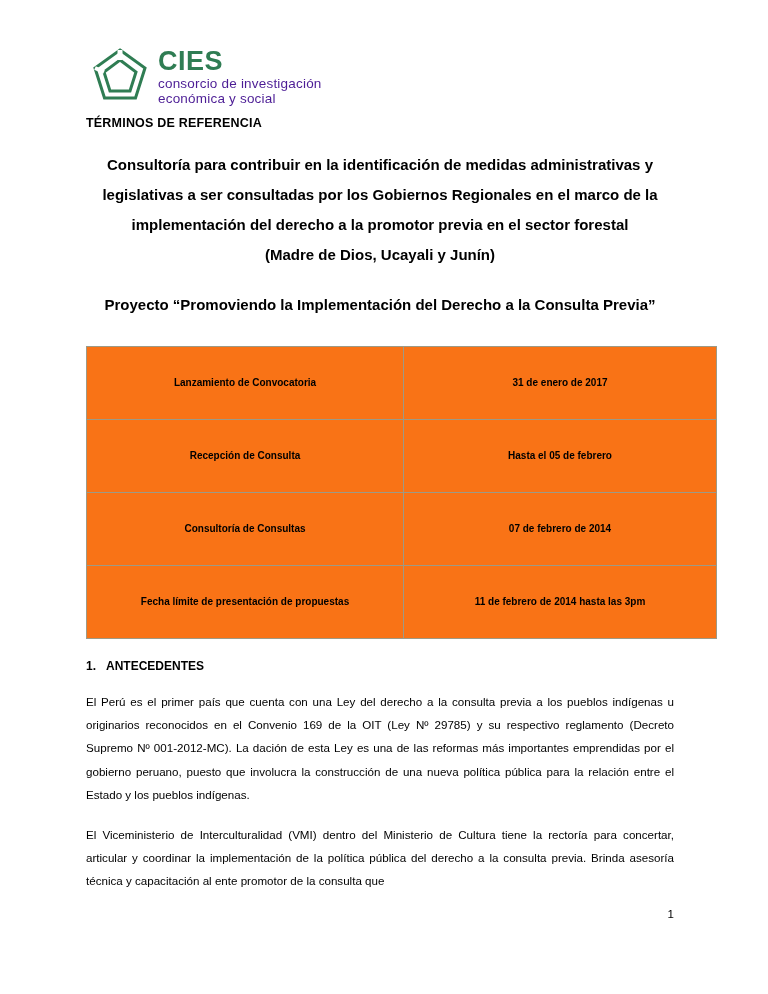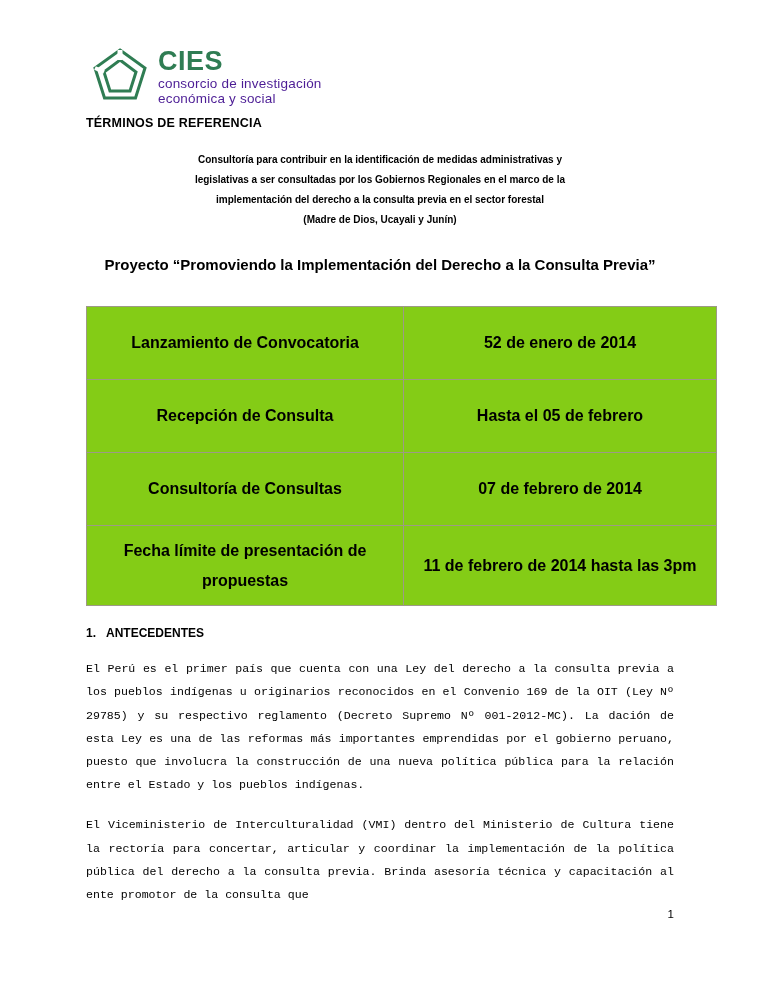--- a/index.html
+++ b/index.html
@@ -57,21 +57,21 @@
   
   .doc-title {
     font-size: 12.5px;
     font-weight: bold;
     margin-top: 4px;
     letter-spacing: .2px;
   }
   .subtitle-block {
     margin-top: 20px;
     text-align: center;
-    font-size: 10px;
+    font-size: 15px;
     font-weight: bold;
     line-height: 2.0;
   }
   .subtitle-block .l3 { }
   .subtitle-block .l4 { }
   .project-block {
     margin-top: 20px;
     text-align: center;
     font-size: 15px;
     font-weight: bold;
@@ -80,22 +80,22 @@
 
   
   table.schedule {
     margin-top: 26px;
     border-collapse: collapse;
     width: 596px;
     table-layout: fixed;
   }
   table.schedule td {
     border: 1px solid #9d9a86;
-    background: #84cc16;
-    font-size: 16px;
+    background: #f97316;
+    font-size: 10px;
     font-weight: bold;
     text-align: center;
     vertical-align: middle;
     padding: 10px 8px;
     height: 52px;
     line-height: 1.85;
   }
   table.schedule td.c1 { width: 300px; }
   table.schedule td.c2 { width: 296px; }
 
@@ -108,21 +108,20 @@
     gap: 10px;
   }
   .section-num { }
   .section-label { }
 
   p.body {
     margin: 17px 0 0 0;
     font-size: 11.6px;
     line-height: 2.0;
     text-align: justify;
-    font-family: Liberation Mono, monospace;
   }
 
   .page-number {
     position: absolute;
     right: 86px;
     bottom: 74px;
     font-size: 11.5px;
   }
 </style>
 </head>
@@ -144,33 +143,33 @@
       <span class="logo-sub1">consorcio de investigación</span>
       <span class="logo-sub2">económica y social</span>
     </span>
   </div>
 
   <div class="doc-title">TÉRMINOS DE REFERENCIA</div>
 
   <div class="subtitle-block">
     <div class="l1">Consultoría para contribuir en la identificación de medidas administrativas y</div>
     <div class="l2">legislativas a ser consultadas por los Gobiernos Regionales en el marco de la</div>
-    <div class="l3">implementación del derecho a la consulta previa en el sector forestal</div>
+    <div class="l3">implementación del derecho a la promotor previa en el sector forestal</div>
     <div class="l4">(Madre de Dios, Ucayali y Junín)</div>
   </div>
 
   <div class="project-block">
     <div>Proyecto “Promoviendo la Implementación del Derecho a la Consulta Previa”</div>
   </div>
 
   <table class="schedule">
     <tbody>
       <tr>
         <td class="c1">Lanzamiento de Convocatoria</td>
-        <td class="c2">52 de enero de 2014</td>
+        <td class="c2">31 de enero de 2017</td>
       </tr>
       <tr>
         <td class="c1">Recepción de Consulta</td>
         <td class="c2">Hasta el 05 de febrero</td>
       </tr>
       <tr>
         <td class="c1">Consultoría de Consultas</td>
         <td class="c2">07 de  febrero de 2014</td>
       </tr>
       <tr>

